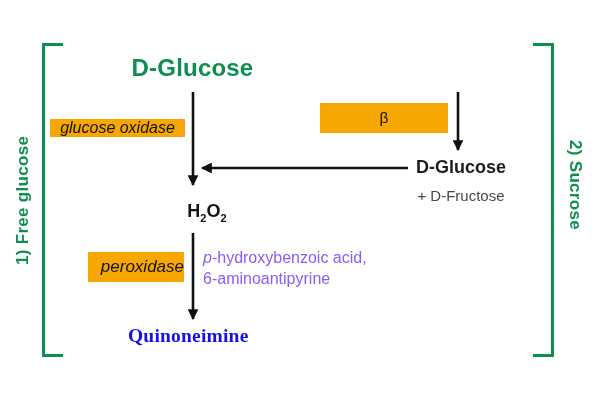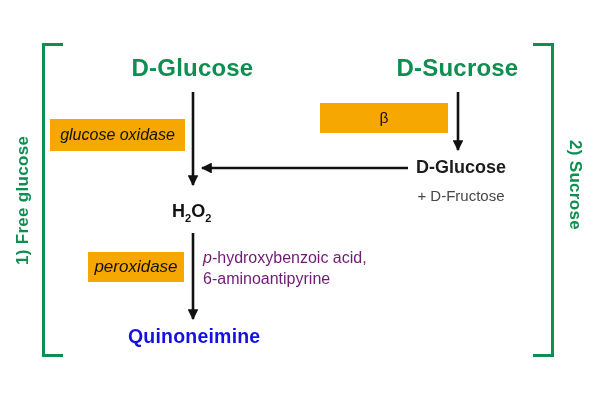--- a/index.html
+++ b/index.html
@@ -76,70 +76,70 @@
     position: absolute;
     background: var(--orange);
     color: #121212;
     font-style: italic;
     display: flex;
     align-items: center;
     justify-content: center;
     font-size: 16px;
   }
   .enzyme .sym { font-style: normal; }
-  .enzyme.e1 { left: 50px;  top: 119px; width: 135px; height: 32px; }
+  .enzyme.e1 { left: 50px;  top: 119px; width: 135px; height: 18px; }
   .enzyme.e2 { left: 320px; top: 103px; width: 128px; height: 30px; font-size: 15.5px; }
-  .enzyme.e3 { left: 88px;  top: 252px; width: 96px;  height: 30px; font-size: 17px; }
+  .enzyme.e3 { left: 88px;  top: 252px; width: 96px;  height: 30px; font-size: 17px; justify-content: flex-end; }
 
   
   .int-products { position: absolute; left: 405px; top: 157px; width: 112px; text-align: center; }
   .int-products .ip1 { font-weight: bold; font-size: 18px; color: var(--dark); }
   .int-products .ip2 { font-size: 15px; color: var(--gray); margin-top: 9px; }
 
   
   .formula { color: #121212; font-weight: bold; }
   .formula sub { font-size: 11px; font-weight: bold; }
-  .h2o2 { position: absolute; left: 172px; top: 201px; width: 56px; text-align: left; font-size: 18px; }
+  .h2o2 { position: absolute; left: 179px; top: 201px; width: 56px; text-align: center; font-size: 18px; }
 
   
   .reagents {
     position: absolute;
     left: 203px;
     top: 247px;
     font-size: 16px;
-    color: #701a75;
+    color: #8b5cf6;
     line-height: 21px;
   }
 
   
   .product-row {
     position: absolute;
     left: 128px;
     top: 325px;
     display: flex;
     align-items: baseline;
     gap: 10px;
+    font-family: Liberation Serif, serif;
   }
   .product-row .quin { color: var(--blue); font-weight: bold; font-size: 19.5px; letter-spacing: 0.2px; }
   .product-row .water { color: var(--gray); font-size: 18px; font-weight: normal; }
   .product-row .water sub { font-size: 11px; font-weight: normal; }
 </style>
 </head>
 <body>
 
 <div class="canvas">
 
   <div class="bracket bracket-left"></div>
   <div class="bracket bracket-right"></div>
 
   <div class="side-label left">1) Free glucose</div>
   <div class="side-label right">2) Sucrose</div>
 
   <div class="heading hg">D-Glucose</div>
-  <div class="heading hs">D-Sucrose</div>
 
   <svg class="arrows" width="600" height="400" viewBox="0 0 600 400">
     <defs>
       <marker id="ah" viewBox="0 0 10 10" refX="9" refY="5" markerWidth="4.2" markerHeight="4.2" orient="auto-start-reverse">
         <path d="M0,0 L10,5 L0,10 z" fill="#111"></path>
       </marker>
     </defs>
     <line x1="193" y1="92" x2="193" y2="185" marker-end="url(#ah)"></line>
     <line x1="408" y1="168" x2="202" y2="168" marker-end="url(#ah)"></line>
     <line x1="458" y1="92" x2="458" y2="150" marker-end="url(#ah)"></line>

